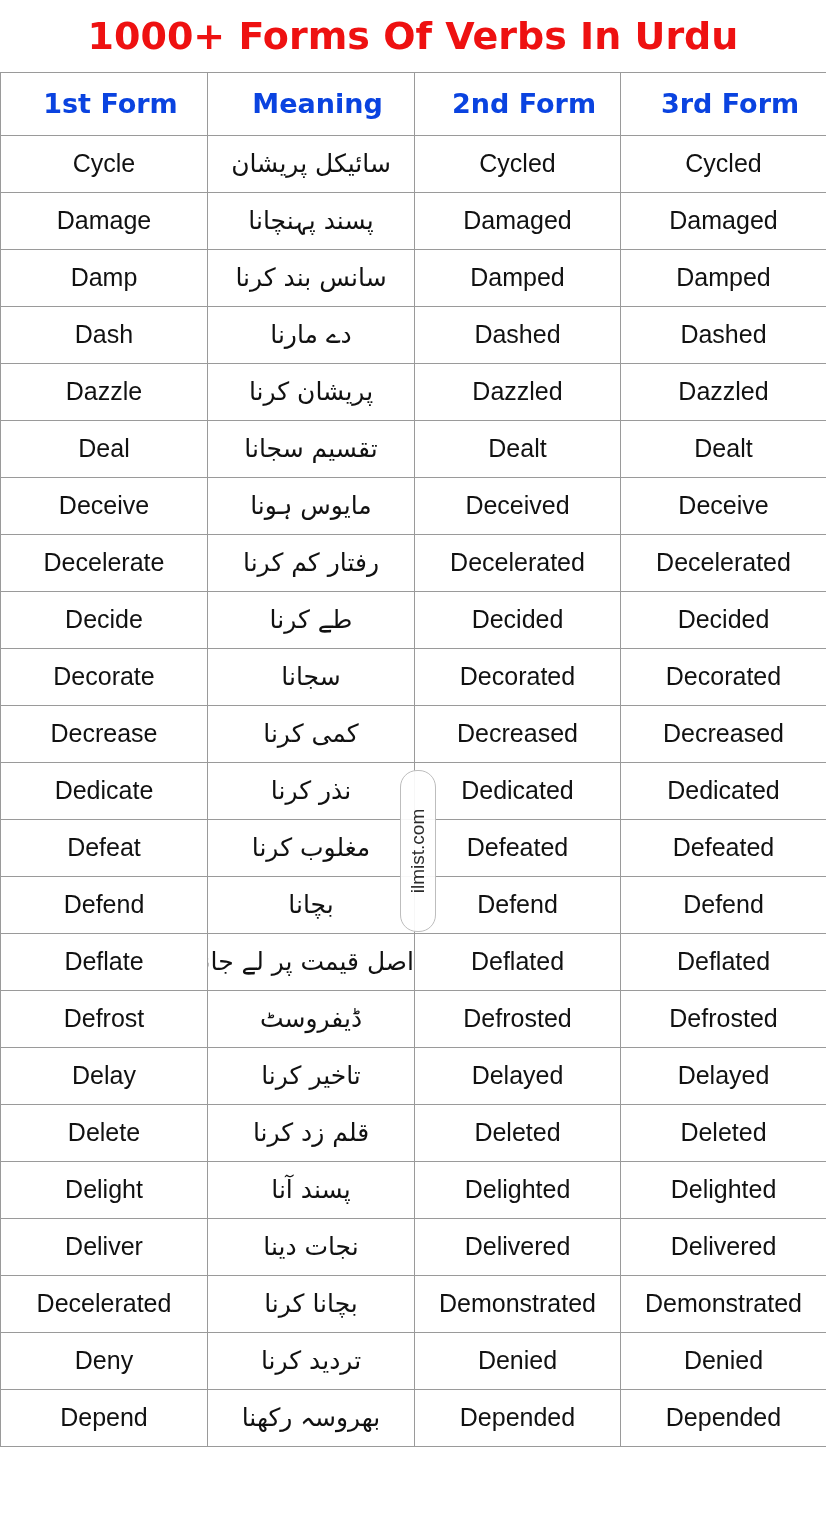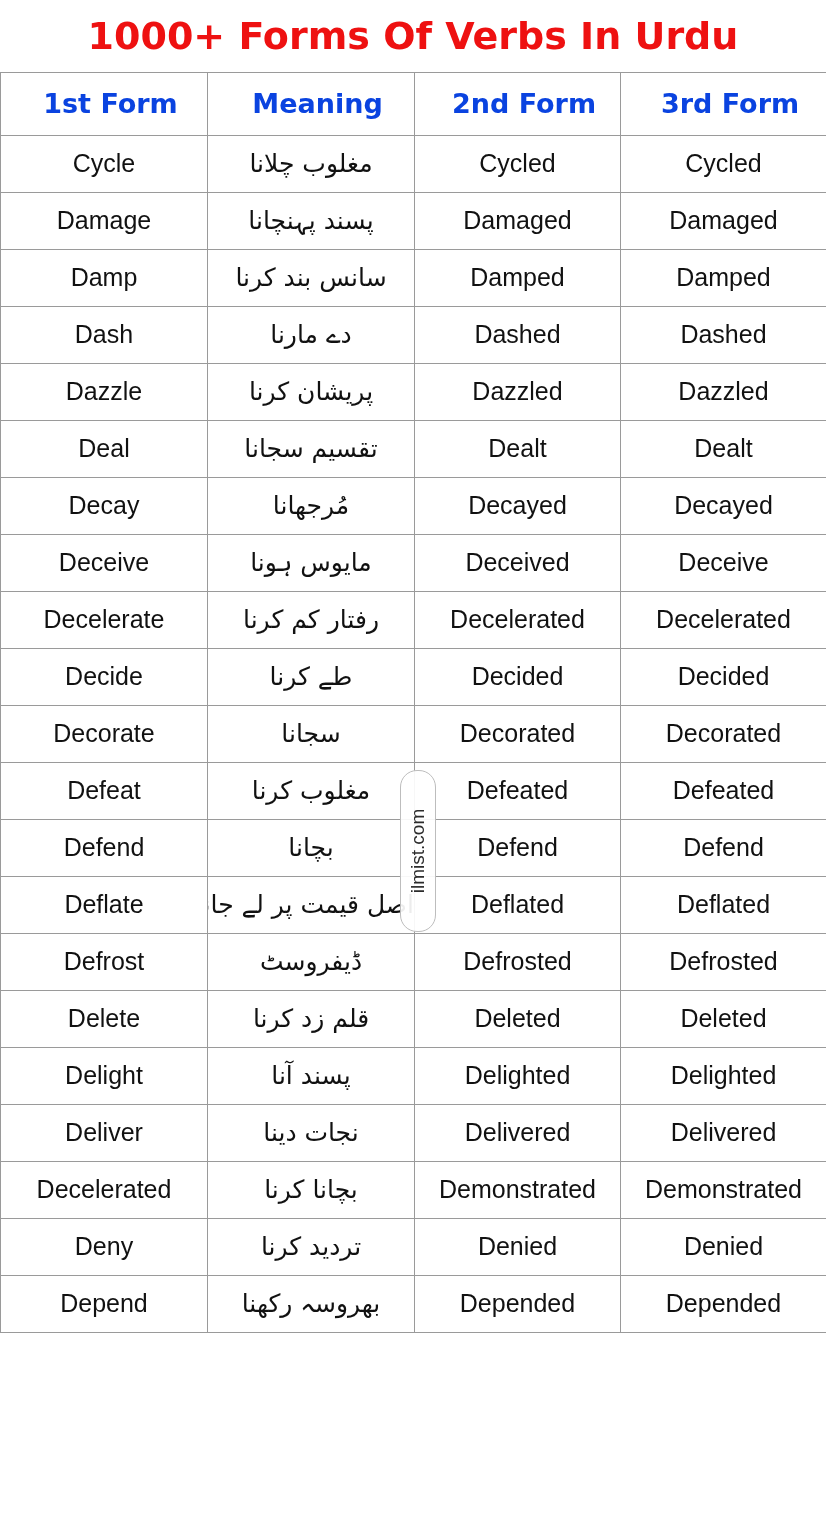--- a/index.html
+++ b/index.html
@@ -106,21 +106,21 @@
       <tr>
         <th>1st  Form</th>
         <th>Meaning</th>
         <th>2nd Form</th>
         <th>3rd Form</th>
       </tr>
     </thead>
     <tbody>
         <tr>
           <td>Cycle</td>
-          <td class="urdu">مغلوب چلانا</td>
+          <td class="urdu">سائیکل پریشان</td>
           <td>Cycled</td>
           <td>Cycled</td>
         </tr>
         <tr>
           <td>Damage</td>
           <td class="urdu">پسند پہنچانا</td>
           <td>Damaged</td>
           <td>Damaged</td>
         </tr>
         <tr>
@@ -141,26 +141,20 @@
           <td>Dazzled</td>
           <td>Dazzled</td>
         </tr>
         <tr>
           <td>Deal</td>
           <td class="urdu">تقسیم سجانا</td>
           <td>Dealt</td>
           <td>Dealt</td>
         </tr>
         <tr>
-          <td>Decay</td>
-          <td class="urdu">مُرجھانا</td>
-          <td>Decayed</td>
-          <td>Decayed</td>
-        </tr>
-        <tr>
           <td>Deceive</td>
           <td class="urdu">مایوس ہونا</td>
           <td>Deceived</td>
           <td>Deceive</td>
         </tr>
         <tr>
           <td>Decelerate</td>
           <td class="urdu">رفتار کم کرنا</td>
           <td>Decelerated</td>
           <td>Decelerated</td>
@@ -171,20 +165,32 @@
           <td>Decided</td>
           <td>Decided</td>
         </tr>
         <tr>
           <td>Decorate</td>
           <td class="urdu">سجانا</td>
           <td>Decorated</td>
           <td>Decorated</td>
         </tr>
         <tr>
+          <td>Decrease</td>
+          <td class="urdu">کمی کرنا</td>
+          <td>Decreased</td>
+          <td>Decreased</td>
+        </tr>
+        <tr>
+          <td>Dedicate</td>
+          <td class="urdu">نذر کرنا</td>
+          <td>Dedicated</td>
+          <td>Dedicated</td>
+        </tr>
+        <tr>
           <td>Defeat</td>
           <td class="urdu">مغلوب کرنا</td>
           <td>Defeated</td>
           <td>Defeated</td>
         </tr>
         <tr>
           <td>Defend</td>
           <td class="urdu">بچانا</td>
           <td>Defend</td>
           <td>Defend</td>
@@ -195,20 +201,26 @@
           <td>Deflated</td>
           <td>Deflated</td>
         </tr>
         <tr>
           <td>Defrost</td>
           <td class="urdu">ڈیفروسٹ</td>
           <td>Defrosted</td>
           <td>Defrosted</td>
         </tr>
         <tr>
+          <td>Delay</td>
+          <td class="urdu">تاخیر کرنا</td>
+          <td>Delayed</td>
+          <td>Delayed</td>
+        </tr>
+        <tr>
           <td>Delete</td>
           <td class="urdu">قلم زد کرنا</td>
           <td>Deleted</td>
           <td>Deleted</td>
         </tr>
         <tr>
           <td>Delight</td>
           <td class="urdu">پسند آنا</td>
           <td>Delighted</td>
           <td>Delighted</td>

